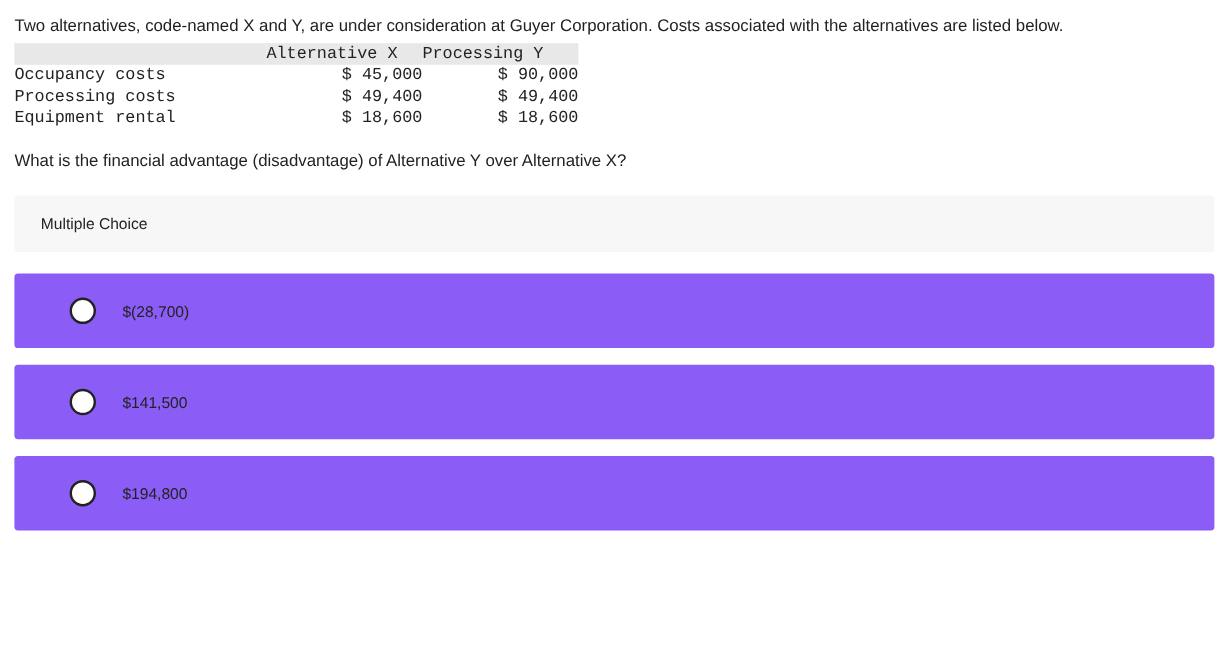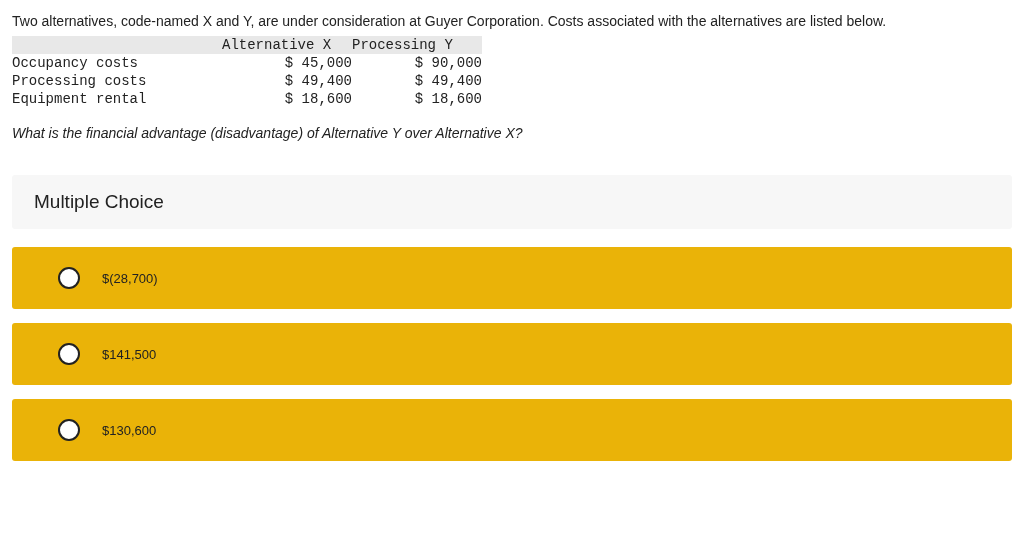--- a/index.html
+++ b/index.html
@@ -34,33 +34,32 @@
       background: #e8e8e8;
     }
     .col-label { width: 210px; padding-left: 6px; }
     .col-x { width: 130px; text-align: center; }
     .col-y { width: 130px; text-align: center; }
     .cost-table td.col-x, .cost-table td.col-y {
       text-align: right;
       padding-left: 28px;
     }
     .question {
-      margin-bottom: 32px;
+      margin-bottom: 20px;
       line-height: 1.4;
-      font-style: italic;
     }
     .mc-header {
       background: #f7f7f7;
       padding: 16px 22px;
-      font-size: 19px;
+      font-size: 13px;
       border-radius: 3px;
       margin-bottom: 18px;
     }
     .option {
-      background: #eab308;
+      background: #8b5cf6;
       padding: 20px 22px 20px 46px;
       border-radius: 3px;
       margin-bottom: 14px;
       display: flex;
       align-items: center;
       font-size: 13px;
     }
     .radio {
       width: 22px;
       height: 22px;
@@ -112,14 +111,14 @@
   <span>$(28,700)</span>
 </div>
 
 <div class="option">
   <span class="radio"></span>
   <span>$141,500</span>
 </div>
 
 <div class="option">
   <span class="radio"></span>
-  <span>$130,600</span>
+  <span>$194,800</span>
 </div>
 
 </body></html>

